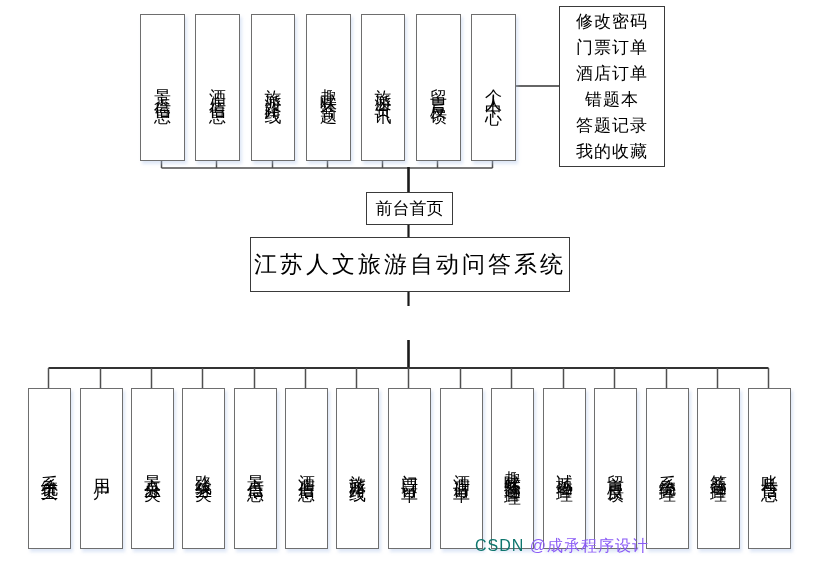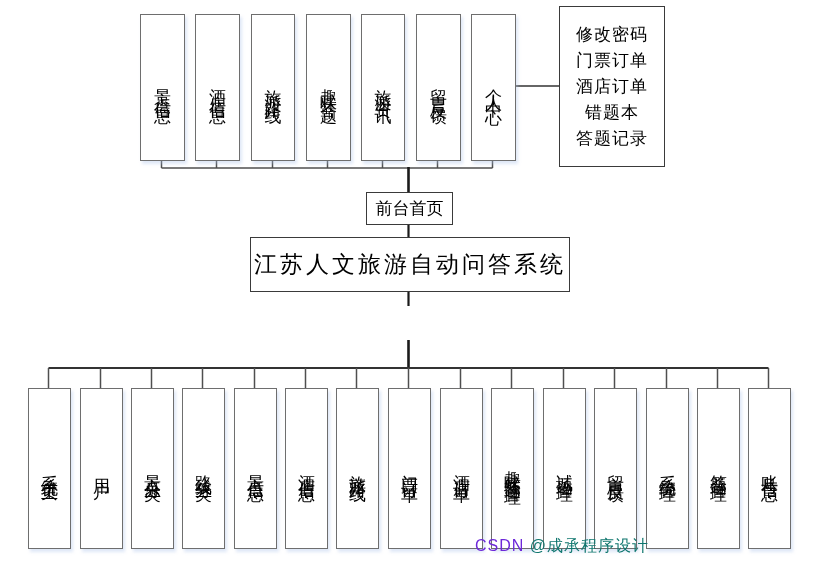--- a/index.html
+++ b/index.html
@@ -17,22 +17,22 @@
   .cnode{position:absolute;z-index:2;background:#ffffff;border:1.6px solid #3a3a3a;
          display:flex;align-items:center;justify-content:center;
          font-size:17px;}
   .main-node{font-size:23px;letter-spacing:3px;}
   .submenu{flex-direction:column;justify-content:center;line-height:26px;
            font-size:17px;letter-spacing:1px;}
   .submenu div{text-align:center;width:100%;}
   .watermark{position:absolute;z-index:3;right:3px;top:536px;
              font-family:"Liberation Sans", sans-serif;font-size:16px;
              letter-spacing:1px;white-space:nowrap;}
-  .wm-prefix{color:#6d28d9;}
-  .wm-author{color:#0f766e;}
+  .wm-prefix{color:#0f766e;}
+  .wm-author{color:#8b5cf6;}
 </style>
 </head>
 <body>
 
 <div id="stage">
 
   <svg class="wires" width="824" height="561" viewBox="0 0 824 561">
 
     <line x1="161.5" y1="158" x2="161.5" y2="168" stroke="#4f4f4f" stroke-width="1.5"></line>
     <line x1="216.5" y1="158" x2="216.5" y2="168" stroke="#4f4f4f" stroke-width="1.5"></line>
@@ -94,20 +94,21 @@
   <div class="node top-node" style="left:471px;top:14px;width:43px;height:145px;">
       <span class="vspan">个人中心</span>
     </div>
 
   <div class="cnode submenu" style="left:559px;top:6px;width:104px;height:159px;">
     <div>修改密码</div>
     <div>门票订单</div>
     <div>酒店订单</div>
     <div>错题本</div>
     <div>答题记录</div>
+    <div>我的收藏</div>
   </div>
 
   <div class="cnode" style="left:366px;top:192px;width:85px;height:31px;">
       <span>前台首页</span>
     </div>
   <div class="cnode main-node" style="left:250px;top:237px;width:318px;height:53px;justify-content:center;">
       <span>江苏人文旅游自动问答系统</span>
     </div>
 
   <div class="node bottom-node" style="left:28px;top:388px;width:41px;height:159px;">

